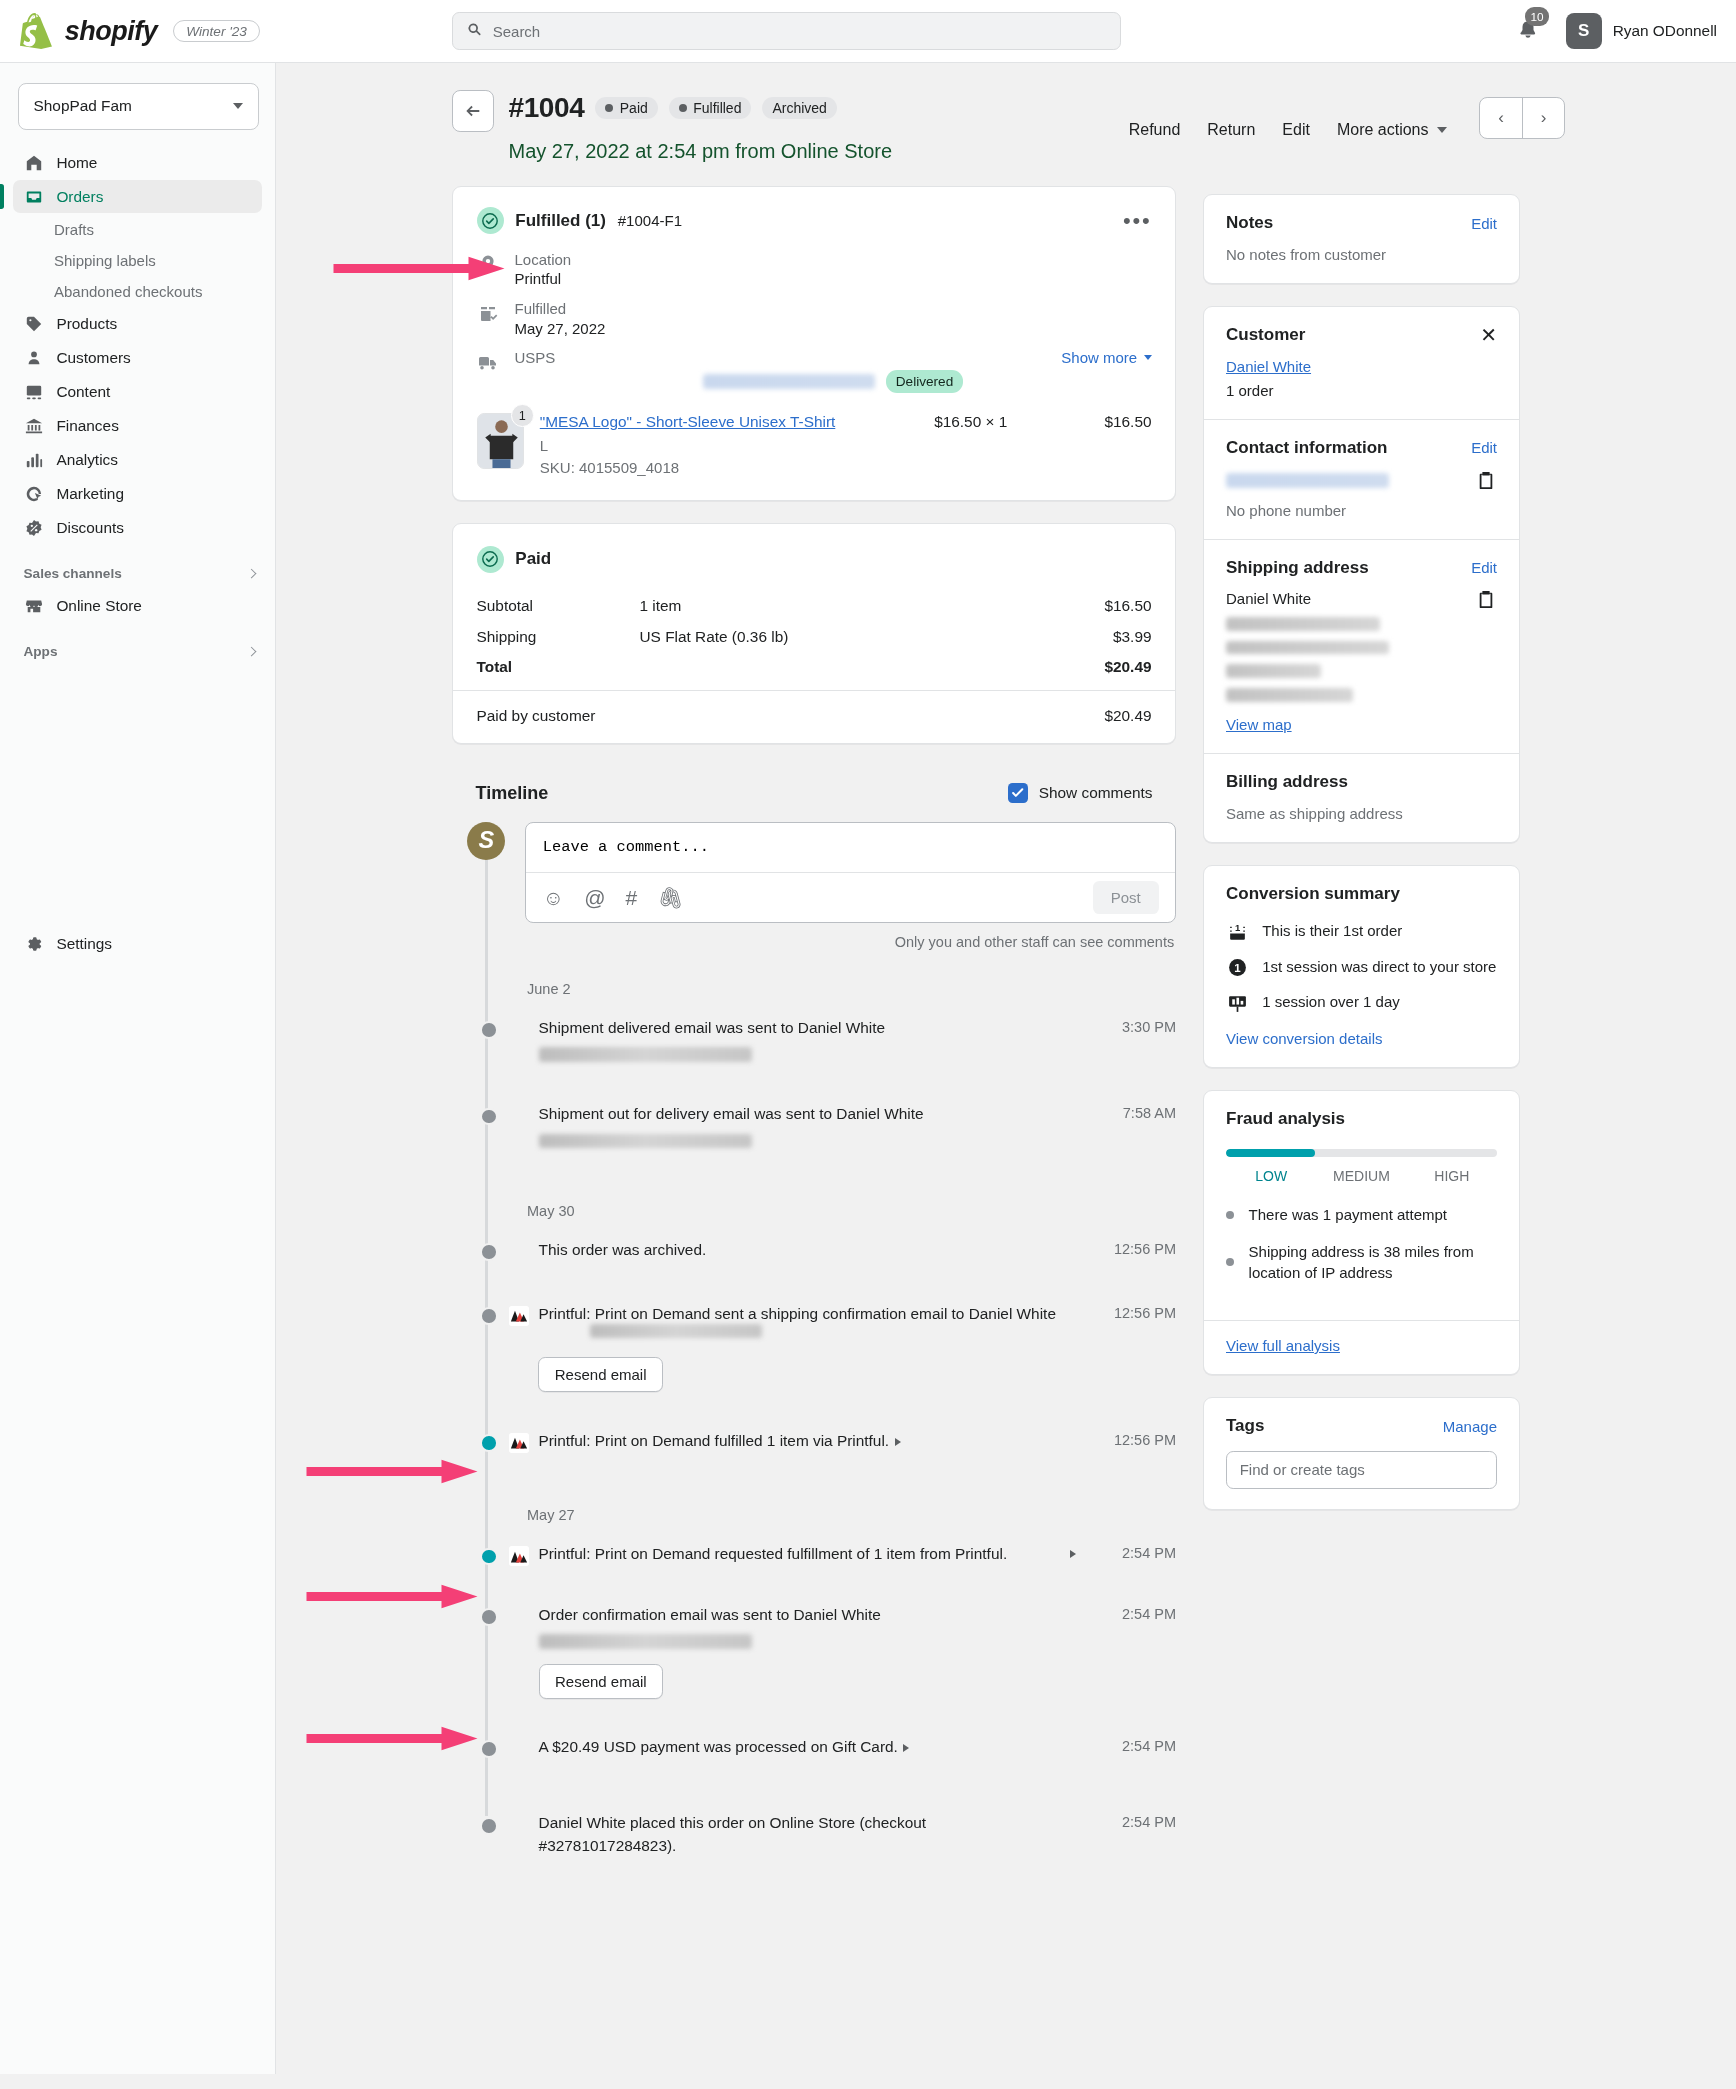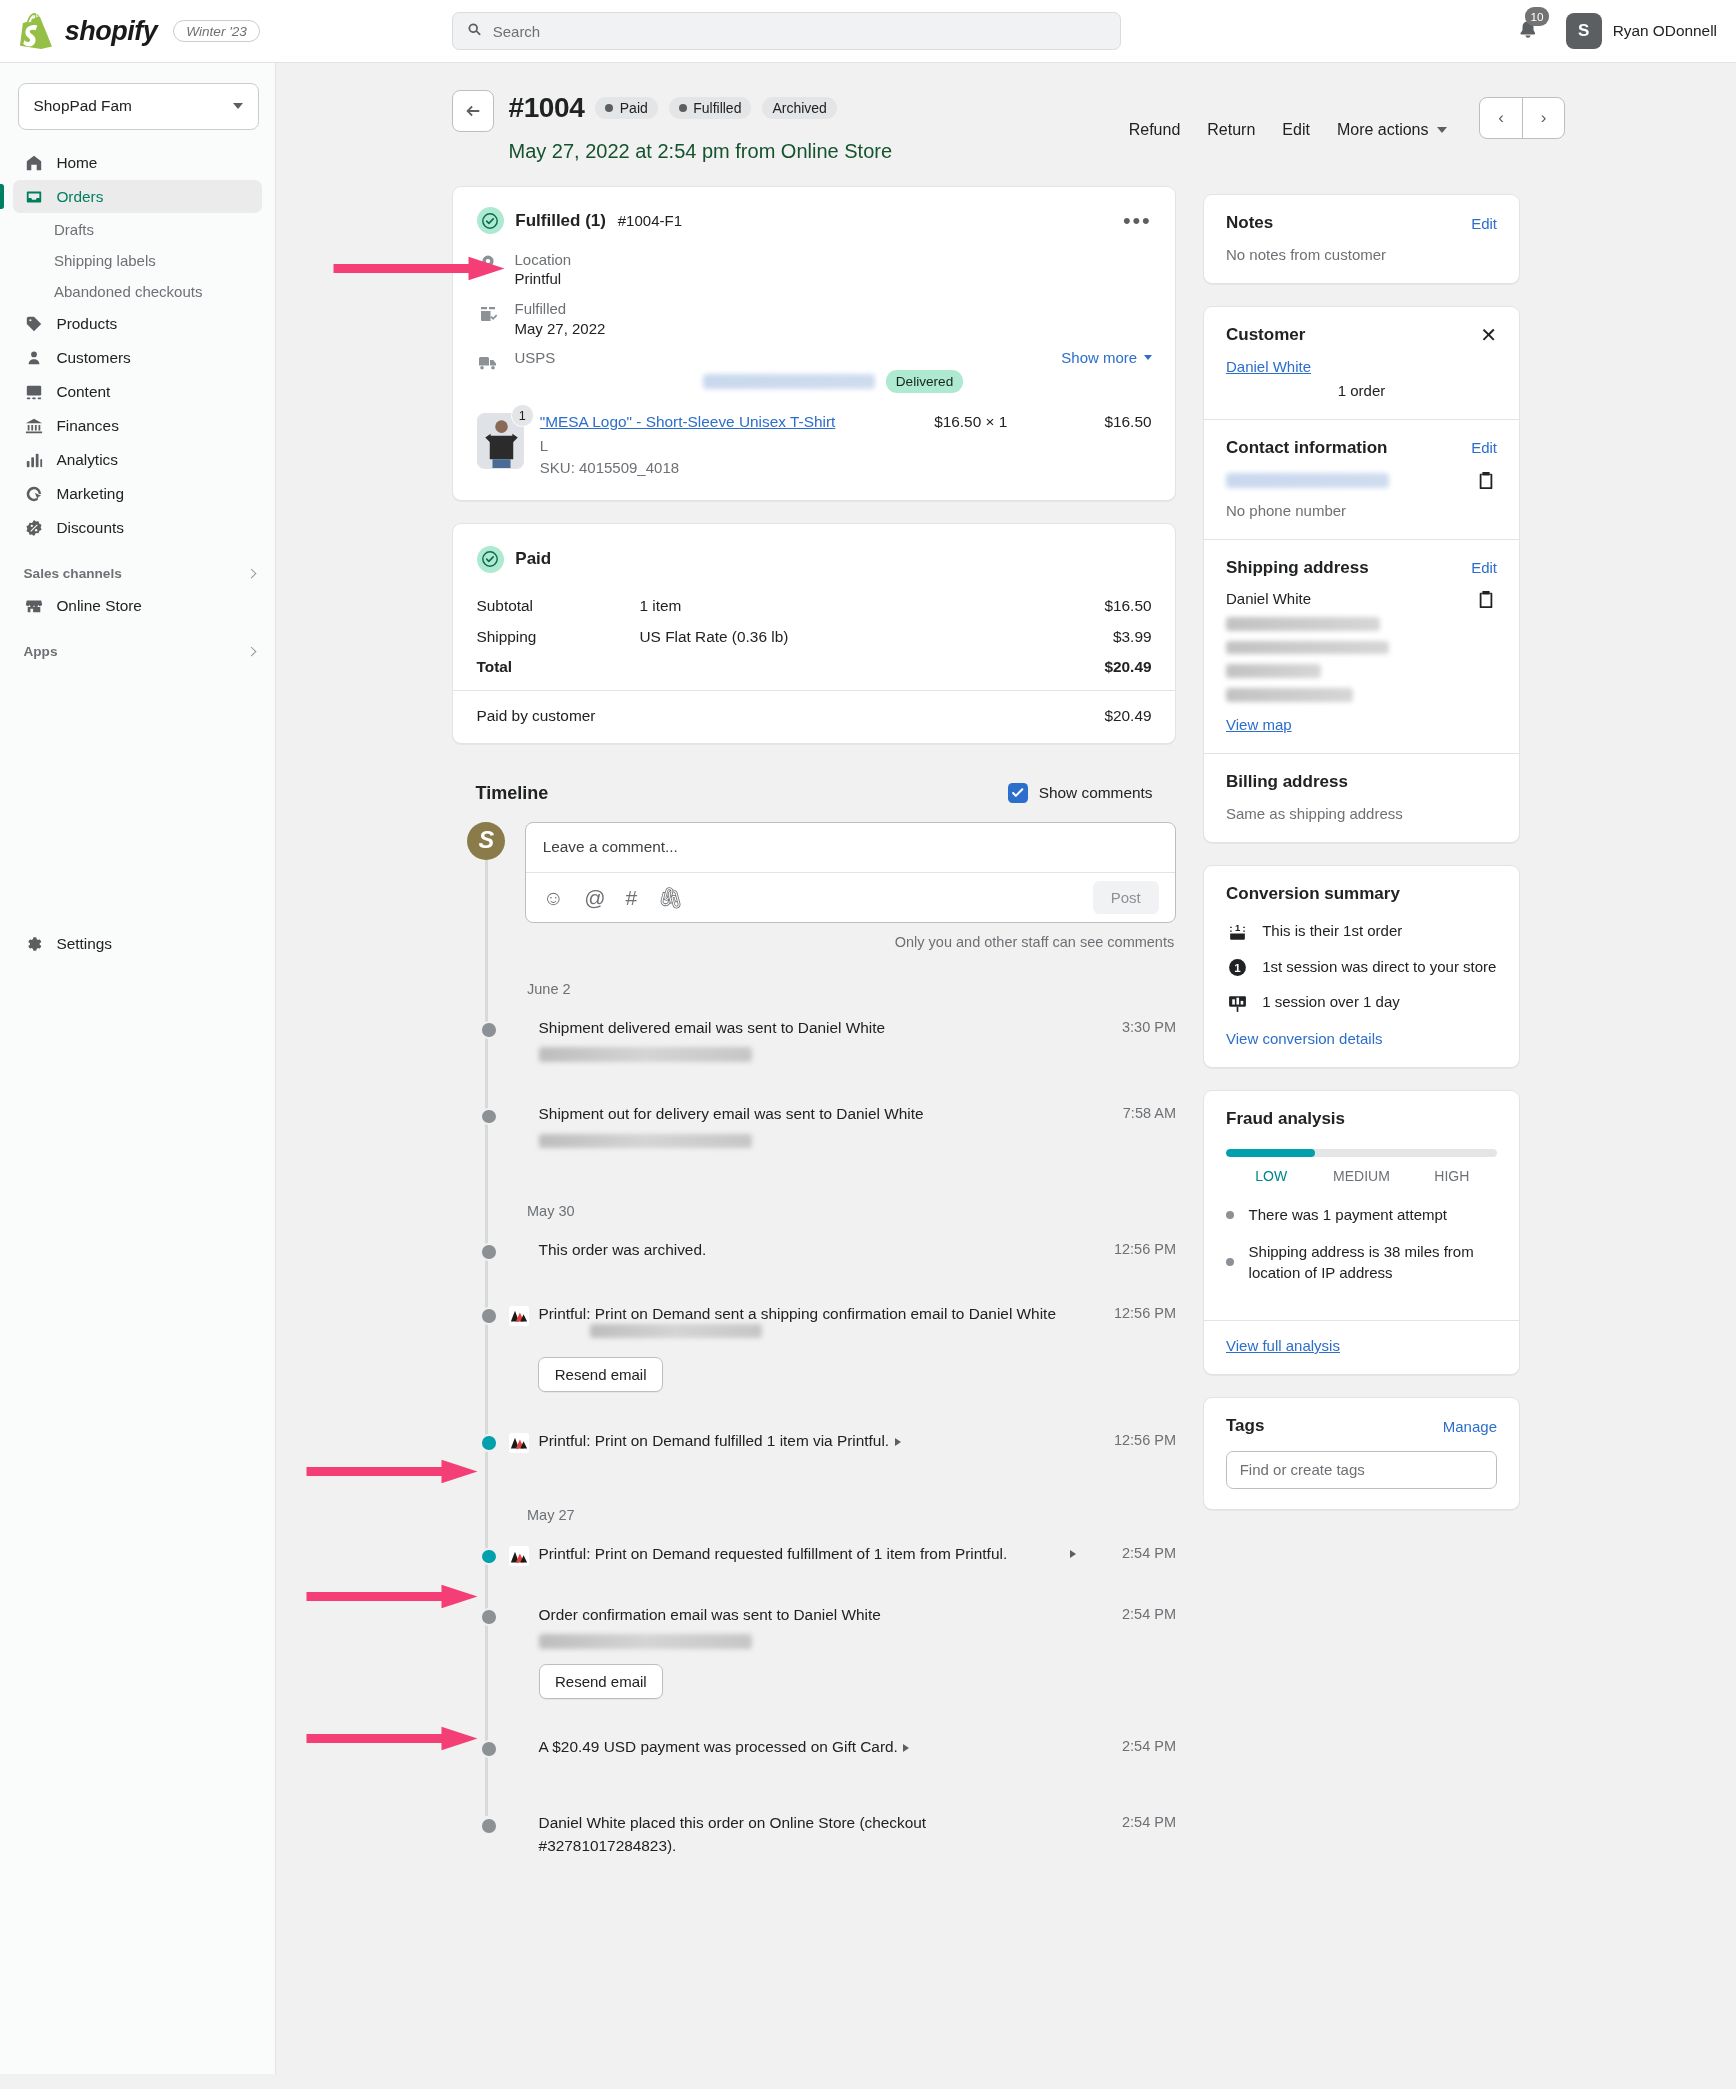--- a/index.html
+++ b/index.html
@@ -172,21 +172,21 @@
 
   .tl-body { position: relative; padding-left: 0; }
   .tl-rail { position: absolute; left: 33px; top: 36px; bottom: 54px; width: 2.7px; background: #d7d9db; }
   .tl-compose { display: flex; gap: 20px; align-items: flex-start; position: relative; z-index: 2; }
   .avatar-round {
     width: 38px; height: 38px; border-radius: 50%; background: #8a7b4a; color: #fff;
     display: flex; align-items: center; justify-content: center; font-size: 23.5px; font-style: italic;
     font-weight: bold; flex: 0 0 38px; margin-left: 15.4px;
   }
   .composer { flex: 1; border: 0.9px solid #babec3; border-radius: 8.1px; background: #fff; overflow: hidden; }
-  .composer-input { padding: 15.4px 16.3px; font-size: 15.4px; color: #404040; min-height: 49px; }
+  .composer-input { padding: 15.4px 16.3px; font-size: 15.4px; color: #000000; min-height: 49px; font-family: Liberation Mono, monospace; }
   .composer-tools { border-top: 0.9px solid #e1e3e5; display: flex; align-items: center; gap: 20px; padding: 8.1px 16.3px; }
   .ctool { font-size: 21px; color: #6d7175; line-height: 1; }
   .post-btn {
     margin-left: auto; background: #f1f2f3; border-radius: 6.3px; padding: 8.1px 18px;
     font-size: 15px; color: #8c9196;
   }
   .compose-note { text-align: right; font-size: 14.5px; color: #6d7175; margin-top: 11px; padding-right: 1.8px; }
 
   .tl-datelabel { font-size: 14.5px; color: #6d7175; margin: 31px 0 7.2px 75px; position: relative; z-index: 2; }
   .tl-event { display: flex; align-items: flex-start; position: relative; z-index: 2; padding: 12.7px 0; }
@@ -213,21 +213,21 @@
   .tri-r { display:inline-block; width:0; height:0; border-top:4.5px solid transparent; border-bottom:4.5px solid transparent; border-left:6.3px solid #5c5f62; vertical-align: middle; margin-left: 5.4px; }
 
   
   .sc-head { display: flex; align-items: center; padding: 18px 22px 0; }
   .sc-title { font-size: 17px; font-weight: bold; }
   .sc-action { margin-left: auto; font-size: 15px; color: #2c6ecb; }
   .sc-body { padding: 12.7px 22px 20px; font-size: 15px; color: #6d7175; }
   .sc-sep { border-top: 0.9px solid #e1e3e5; }
   .x-close { margin-left: auto; font-size: 20px; color: #202223; line-height: 1; }
   .cust-link { color: #2c6ecb; text-decoration: underline; font-size: 15px; }
-  .cust-sub { font-size: 15px; color: #202223; margin-top: 7.2px; text-align: center; }
+  .cust-sub { font-size: 15px; color: #202223; margin-top: 7.2px; }
   .copy-ico { margin-left: auto; width: 20px; height: 20px; flex: 0 0 20px; }
   .copy-ico svg { width: 18px; height: 20px; fill: #202223; }
   .addr-name { font-size: 15px; color: #202223; }
   .addr-line { height: 13.6px; border-radius: 3.6px; filter: blur(2.9px); background: linear-gradient(90deg,#c2c2c2,#d6d6d6); margin-top: 10px; }
   .link-u { color: #2c6ecb; text-decoration: underline; font-size: 15px; }
   .conv-item { display: flex; gap: 13.6px; align-items: flex-start; margin-bottom: 12.7px; }
   .conv-ico { width: 22.6px; flex: 0 0 22.6px; display: flex; justify-content: center; padding-top: 1.8px; }
   .conv-ico svg { width: 21px; height: 21px; fill: #202223; }
   .conv-txt { font-size: 15px; color: #202223; line-height: 1.4; }
   .fraud-bar { height: 8.1px; border-radius: 4.5px; background: #e4e5e7; overflow: hidden; margin: 14.5px 0 11px; }

